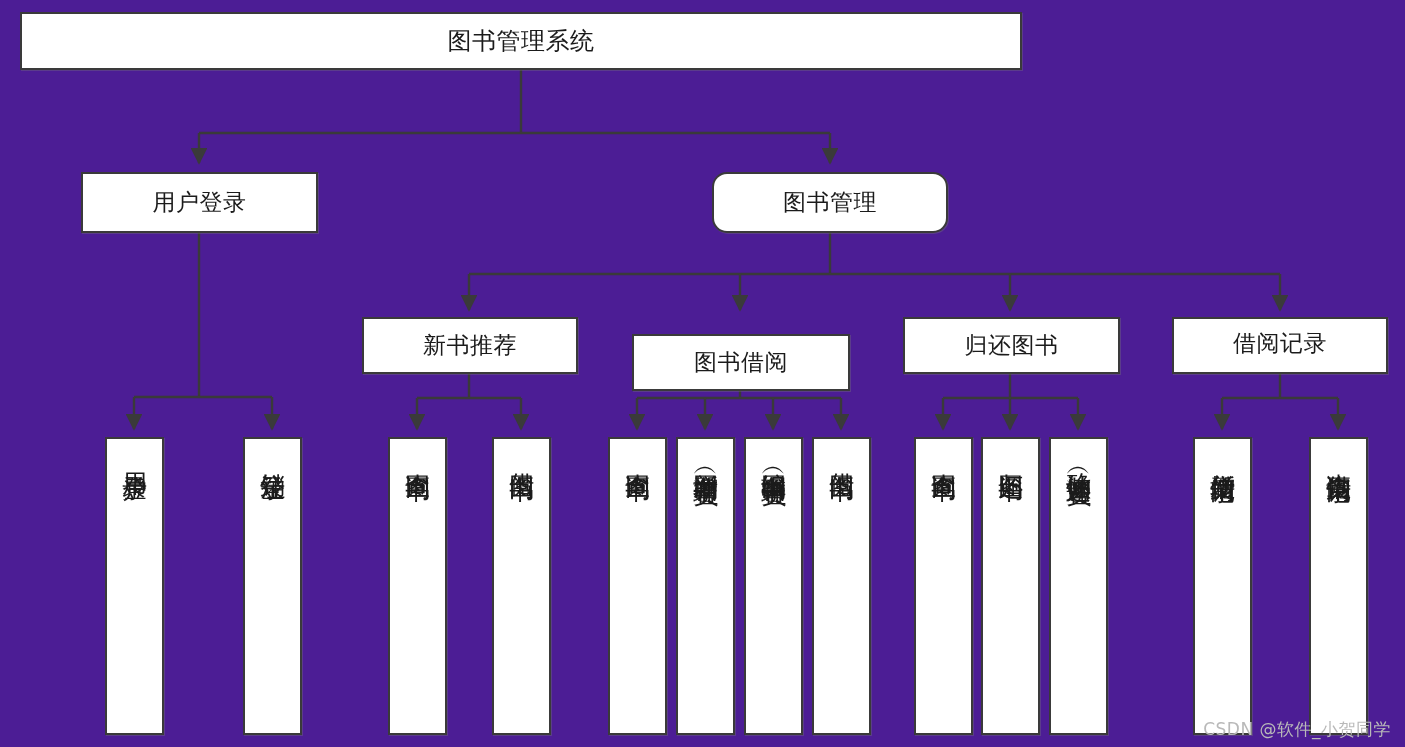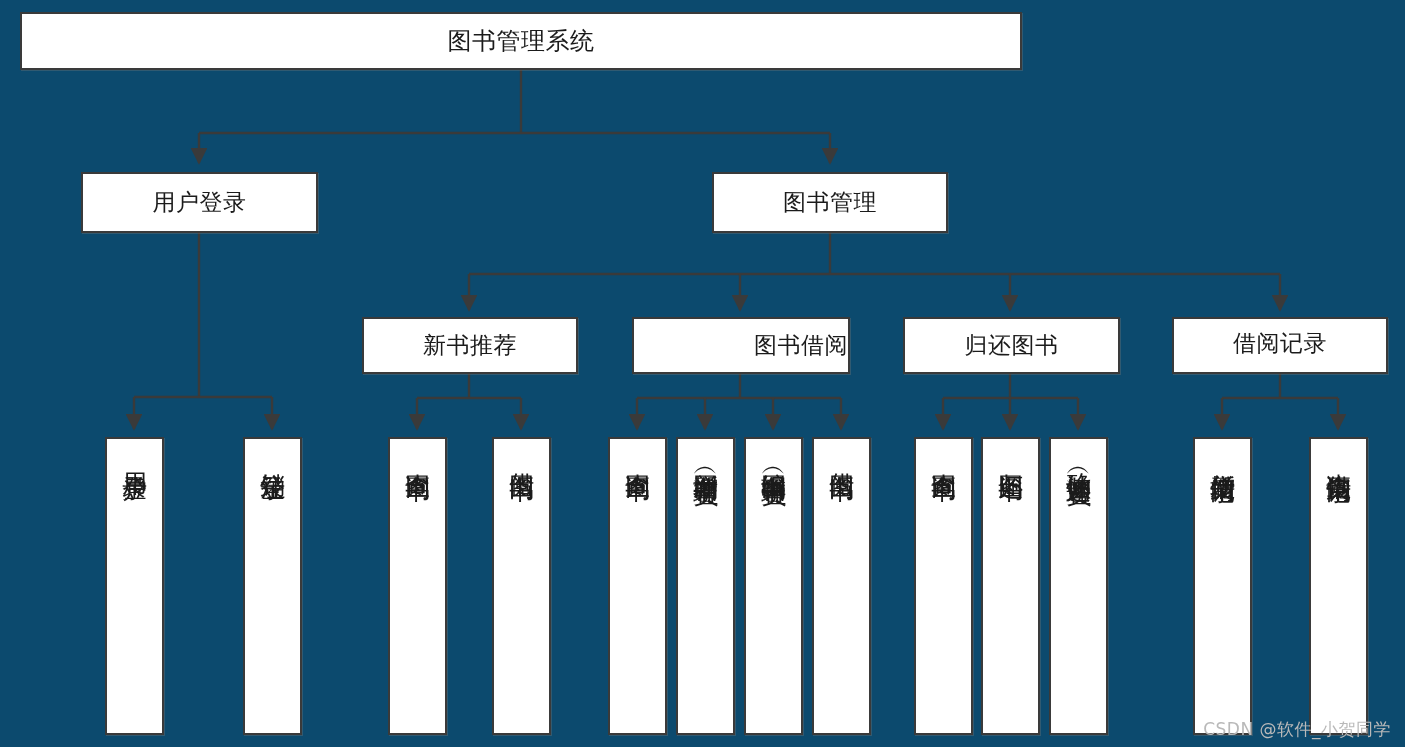--- a/index.html
+++ b/index.html
@@ -8,21 +8,21 @@
     padding: 0;
     background: #ffffff;
   }
   body {
     font-family: "DejaVu Sans", "Liberation Sans", sans-serif;
   }
   #canvas {
     position: relative;
     width: 1405px;
     height: 747px;
-    background: #0c4a6e;
+    background: #4c1d95;
     overflow: hidden;
   }
   svg.edges {
     position: absolute;
     left: 0;
     top: 0;
     width: 1405px;
     height: 747px;
     pointer-events: none;
   }
@@ -130,29 +130,29 @@
   </svg>
 
   <div class="node root horiz" style="left:20px; top:12px; width:1002px; height:58px;">
     <span class="lbl">图书管理系统</span>
   </div>
 
   <div class="node horiz" style="left:81px; top:172px; width:237px; height:61px;">
     <span class="lbl">用户登录</span>
   </div>
 
-  <div class="node horiz" style="left:712px; top:172px; width:236px; height:61px;">
+  <div class="node horiz" style="left:712px; top:172px; width:236px; height:61px;border-radius:15px;">
     <span class="lbl">图书管理</span>
   </div>
 
   <div class="node horiz" style="left:362px; top:317px; width:216px; height:57px;">
     <span class="lbl">新书推荐</span>
   </div>
 
-  <div class="node horiz" style="left:632px; top:317px; width:218px; height:57px;justify-content:flex-end;">
+  <div class="node horiz" style="left:632px; top:334px; width:218px; height:57px;">
     <span class="lbl">图书借阅</span>
   </div>
 
   <div class="node horiz" style="left:903px; top:317px; width:217px; height:57px;">
     <span class="lbl">归还图书</span>
   </div>
 
   <div class="node horiz" style="left:1172px; top:317px; width:216px; height:57px;font-family:Liberation Mono, monospace;">
     <span class="lbl">借阅记录</span>
   </div>

